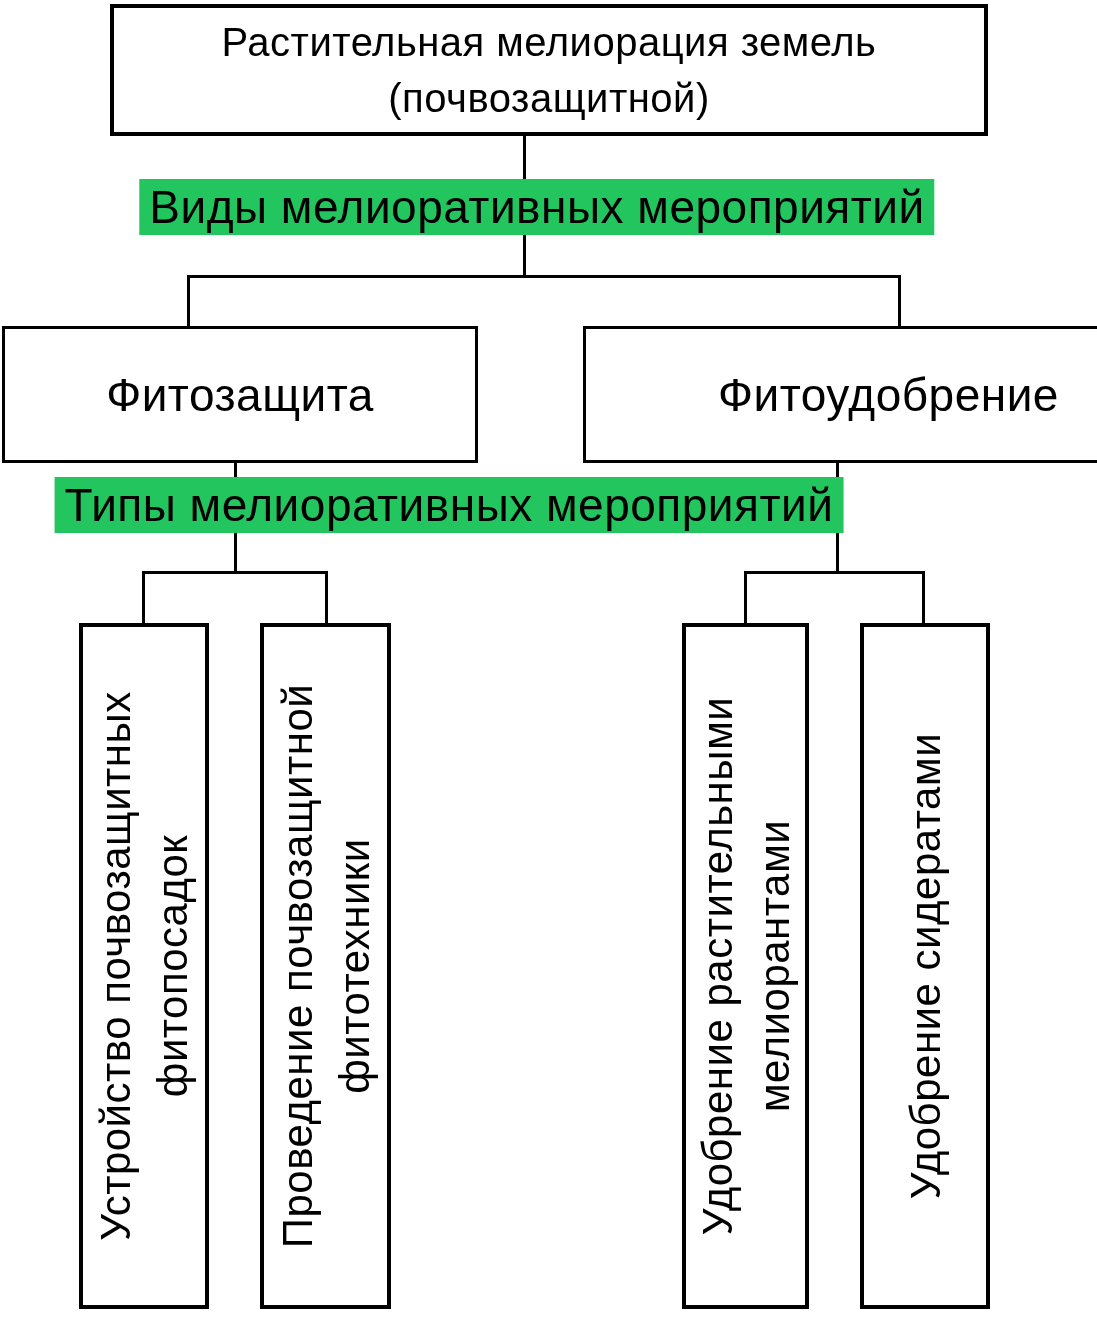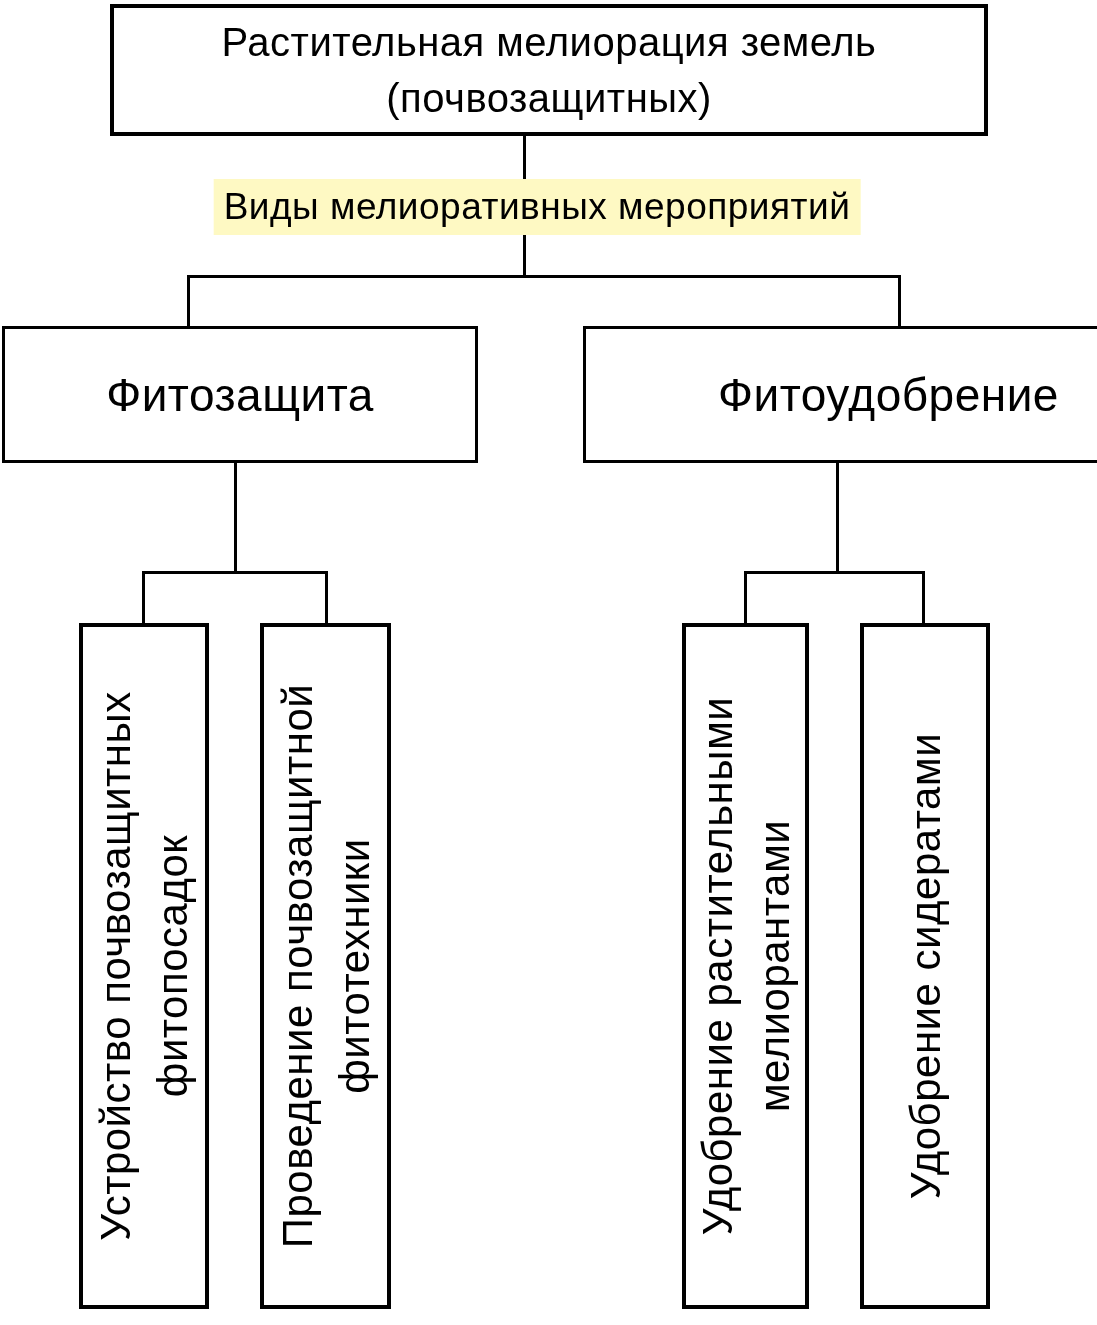--- a/index.html
+++ b/index.html
@@ -73,59 +73,60 @@
   .elbow {
     position: absolute;
     box-sizing: border-box;
     border-top: 3px solid #000000;
     border-left: 3px solid #000000;
     border-right: 3px solid #000000;
     z-index: 0;
   }
   .flow-label {
     position: absolute;
-    background: #fef9c3;
+    background: #22c55e;
     padding: 2px 10px;
-    font-size: 37px;
+    font-size: 46px;
     line-height: 52px;
     letter-spacing: 0.5px;
     white-space: nowrap;
     transform: translateX(-50%);
     z-index: 2;
     text-align: left;
   }
   .label-vidy { left: 537px; top: 179px; }
   .label-tipy { left: 449px; top: 477px; }
 </style>
 </head>
 <body>
 
 <div id="canvas">
 
   <div class="box root-box">
     <div class="bline">Растительная мелиорация земель</div>
-    <div class="bline">(почвозащитных)</div>
+    <div class="bline">(почвозащитной)</div>
   </div>
 
   <div class="vline" style="left:523px; top:124px; height:154px;"></div>
 
   <div class="flow-label label-vidy">Виды мелиоративных мероприятий</div>
 
   <div class="elbow" style="left:187px; top:275px; width:714px; height:51px;"></div>
 
   <div class="box mid-box mid-box-left">
     <div class="bline">Фитозащита</div>
   </div>
   <div class="box mid-box mid-box-right">
     <div class="bline">Фитоудобрение</div>
   </div>
 
   <div class="vline" style="left:234px; top:463px; height:110px;"></div>
   <div class="vline" style="left:836px; top:463px; height:110px;"></div>
 
+  <div class="flow-label label-tipy">Типы мелиоративных мероприятий</div>
 
   <div class="elbow" style="left:142px; top:571px; width:186px; height:52px;"></div>
   <div class="elbow" style="left:744px; top:571px; width:181px; height:52px;"></div>
 
   <div class="box tall-box tall-1">
     <div class="vtext">
       <div class="bline">Устройство почвозащитных</div>
       <div class="bline">фитопосадок</div>
     </div>
   </div>

